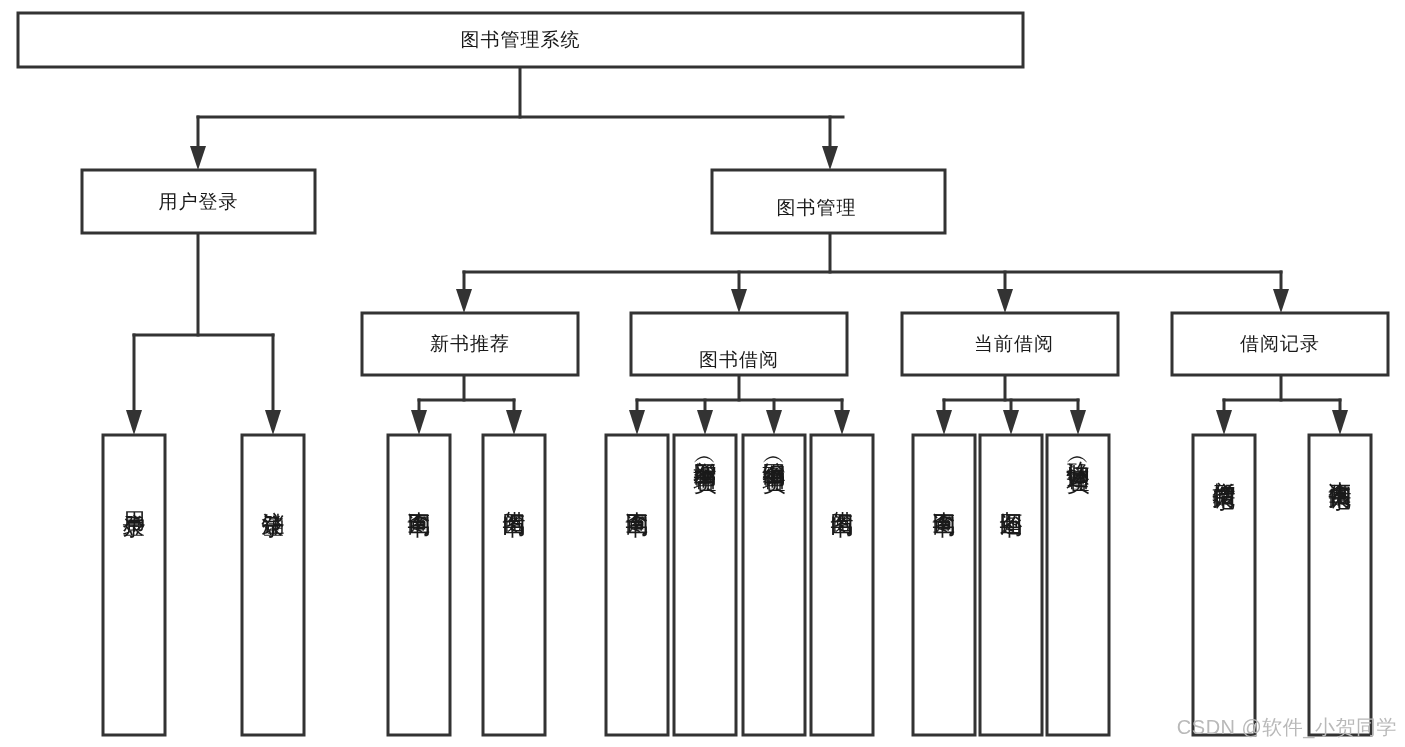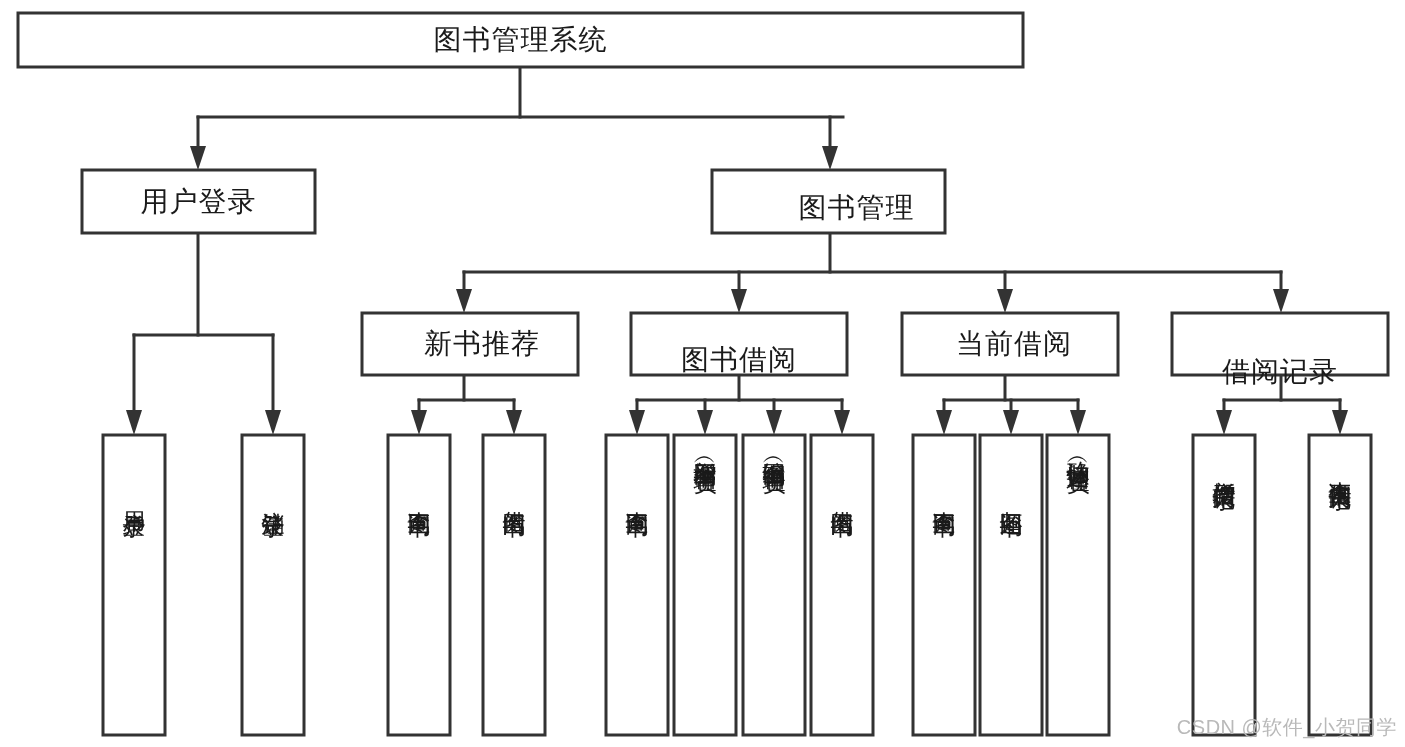--- a/index.html
+++ b/index.html
@@ -59,21 +59,21 @@
   }
   .hlabel-wrap {
     position: absolute;
     display: flex;
     align-items: center;
     justify-content: center;
     pointer-events: none;
   }
   .hlabel-text {
     font-family: Liberation Sans, sans-serif;
-    font-size: 28px;
+    font-size: 19px;
     color: #1a1a1a;
     letter-spacing: 1px;
     white-space: nowrap;
   }
   #watermark {
     position: absolute;
     right: 8px;
     bottom: 6px;
     font-family: "Liberation Sans", "DejaVu Sans", sans-serif;
     font-size: 20px;
@@ -192,34 +192,34 @@
 
   </svg>
 
   <div class="hlabel-wrap" style="left:18px; top:13px; width:1005px; height:54px;">
     <span class="hlabel-text">图书管理系统</span>
   </div>
 
   <div class="hlabel-wrap" style="left:82px; top:170px; width:233px; height:63px;">
     <span class="hlabel-text">用户登录</span>
   </div>
-  <div class="hlabel-wrap" style="left:740px; top:170px; width:233px; height:76px;">
+  <div class="hlabel-wrap" style="left:700px; top:170px; width:233px; height:76px;">
     <span class="hlabel-text">图书管理</span>
   </div>
 
-  <div class="hlabel-wrap" style="left:362px; top:313px; width:216px; height:62px;margin-left:12px;">
+  <div class="hlabel-wrap" style="left:362px; top:313px; width:216px; height:62px;">
     <span class="hlabel-text">新书推荐</span>
   </div>
   <div class="hlabel-wrap" style="left:631px; top:313px; width:216px; height:62px;margin-top:16px;">
     <span class="hlabel-text">图书借阅</span>
   </div>
   <div class="hlabel-wrap" style="left:902px; top:313px; width:224px; height:62px;border-radius:18px;">
     <span class="hlabel-text">当前借阅</span>
   </div>
-  <div class="hlabel-wrap" style="left:1172px; top:313px; width:216px; height:62px;margin-top:28px;">
+  <div class="hlabel-wrap" style="left:1172px; top:313px; width:216px; height:62px;">
     <span class="hlabel-text">借阅记录</span>
   </div>
 
   <div class="vlabel-wrap" style="left:103px; top:435px; width:62px; height:300px; padding-top:58px;">
     <span class="vlabel-text">用户登录</span>
   </div>
   <div class="vlabel-wrap" style="left:242px; top:435px; width:62px; height:300px; padding-top:58px;">
     <span class="vlabel-text">注销登录</span>
   </div>
 

